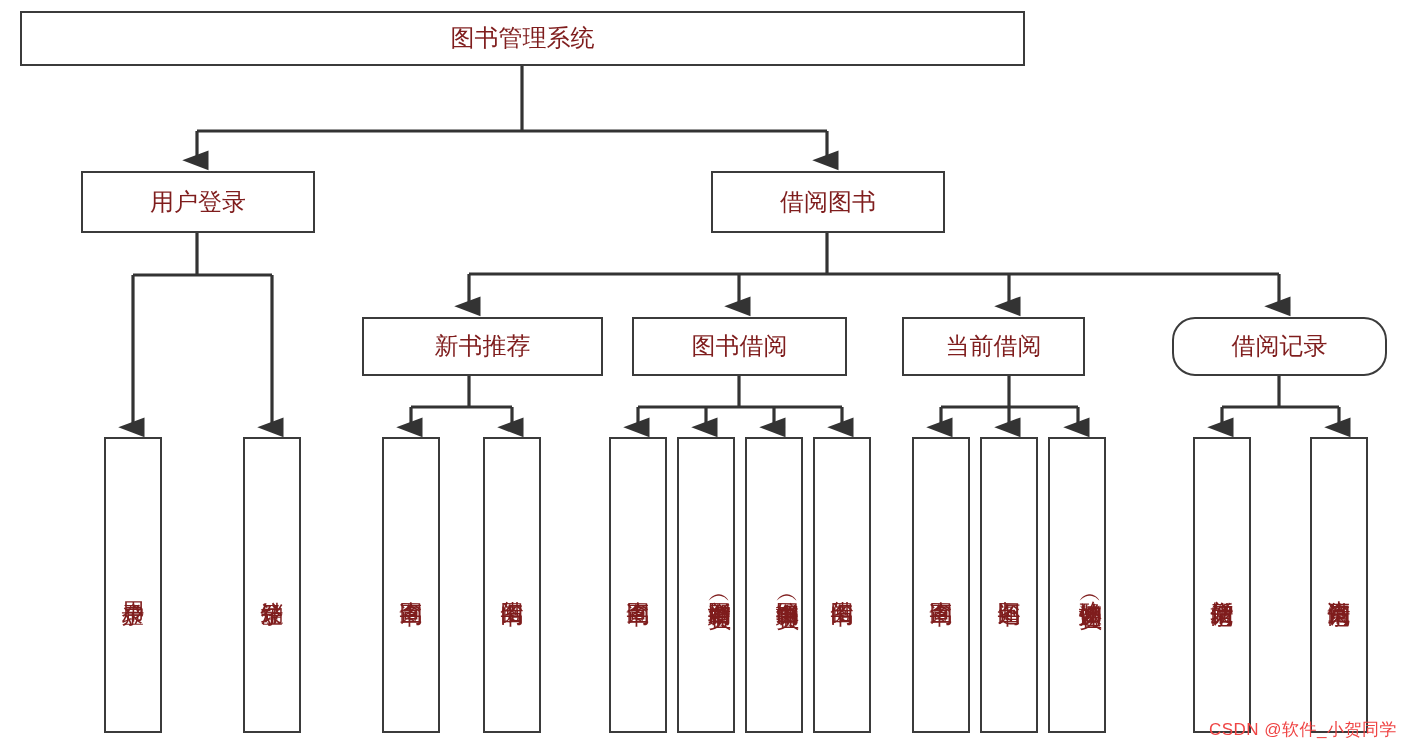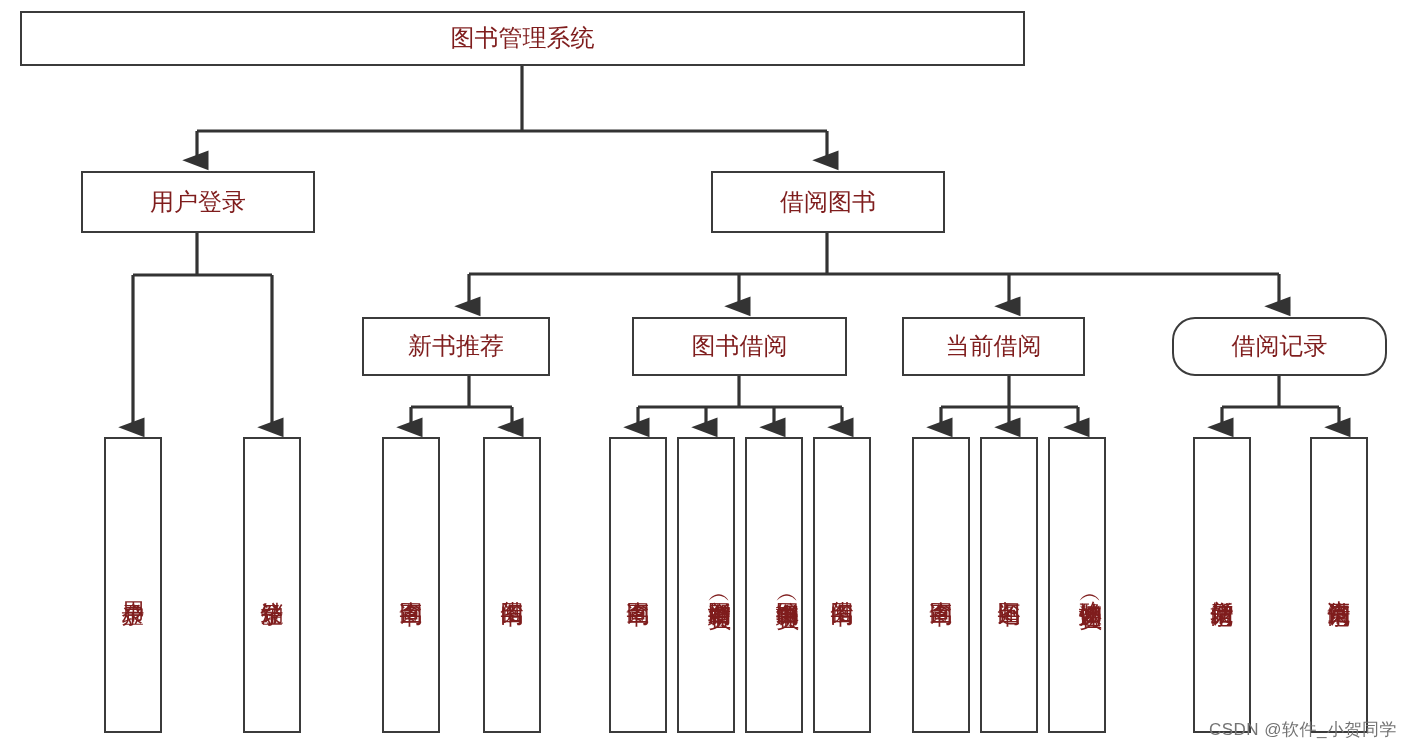--- a/index.html
+++ b/index.html
@@ -55,21 +55,21 @@
     padding-top: 0;
   }
   .node-v span {
     display: block;
   }
   #watermark {
     position: absolute;
     right: 8px;
     bottom: 6px;
     font-size: 17px;
-    color: #737373;
+    color: #ef4444;
     white-space: nowrap;
     letter-spacing: 0.5px;
   }
 </style>
 </head>
 <body>
 
 <div id="diagram-root">
 
   <svg id="edges" viewBox="0 0 1405 747">
@@ -127,21 +127,21 @@
     <span>图书管理系统</span>
   </div>
 
   <div class="node node-h" style="left:81px; top:171px; width:234px; height:62px;">
     <span>用户登录</span>
   </div>
   <div class="node node-h" style="left:711px; top:171px; width:234px; height:62px;">
     <span>借阅图书</span>
   </div>
 
-  <div class="node node-h" style="left:362px; top:317px; width:188px; height:59px;">
+  <div class="node node-h" style="left:362px; top:317px; width:241px; height:59px;">
     <span>新书推荐</span>
   </div>
   <div class="node node-h" style="left:632px; top:317px; width:215px; height:59px;font-family:Liberation Serif, serif;">
     <span>图书借阅</span>
   </div>
   <div class="node node-h" style="left:902px; top:317px; width:183px; height:59px;">
     <span>当前借阅</span>
   </div>
   <div class="node node-h" style="left:1172px; top:317px; width:215px; height:59px;border-radius:23px;">
     <span>借阅记录</span>

